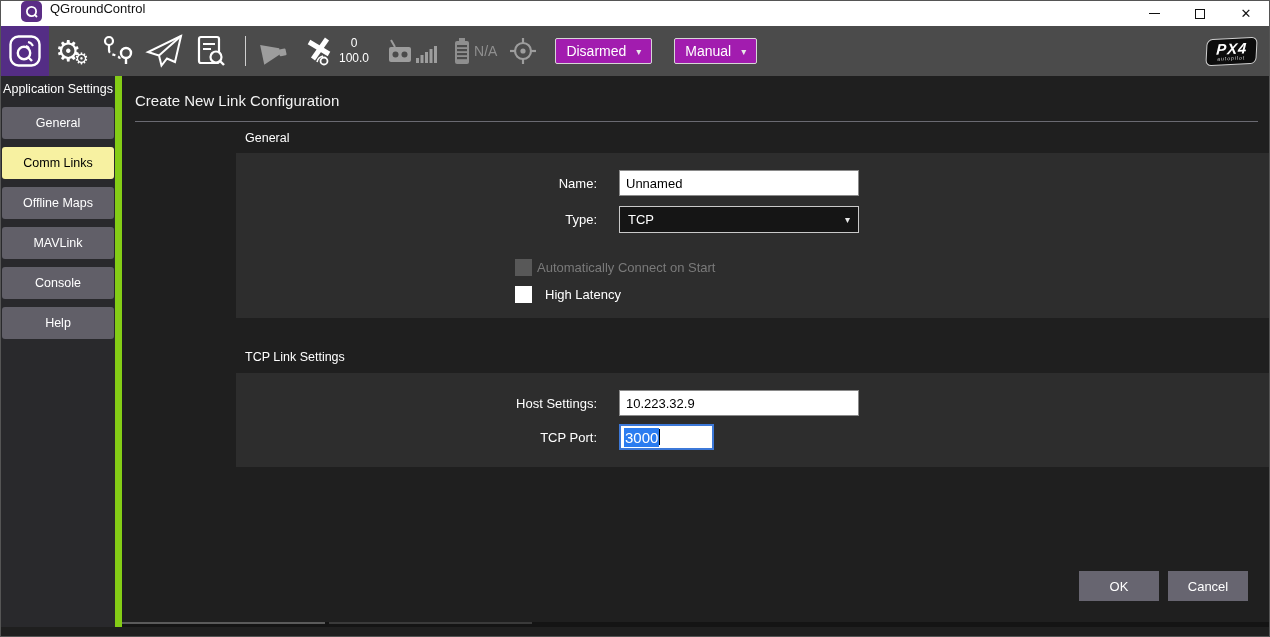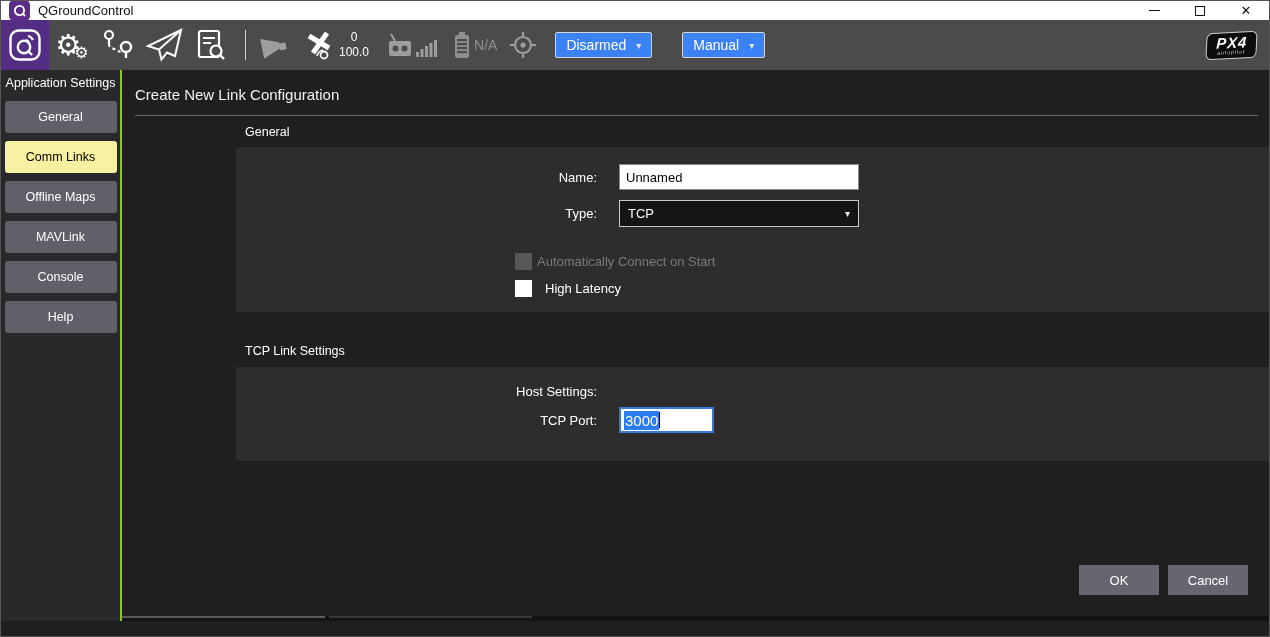--- a/index.html
+++ b/index.html
@@ -1,20 +1,20 @@
 <!DOCTYPE html>
 <html><head>
 <meta charset="utf-8">
 <style>
   * { margin:0; padding:0; box-sizing:border-box; font-family:"Liberation Sans","DejaVu Sans",sans-serif; }
   html,body { background:#000; }
   .window { position:relative; width:1270px; height:637px; background:#1f1f1f; border:1px solid #555; overflow:hidden; }
 
   
-  .titlebar { height:19px; background:#ffffff; display:flex; align-items:center; padding-left:8px; }
+  .titlebar { height:25px; background:#ffffff; display:flex; align-items:flex-start; padding-left:20px; }
   .app-icon { width:21px; height:21px; border-radius:5px; background:#5b2d86; display:flex; align-items:center; justify-content:center; margin-right:8px; }
   .titlebar-title { font-size:13px; color:#111; }
   .win-controls { margin-left:auto; display:flex; height:100%; }
   .win-btn { width:46px; height:100%; display:flex; align-items:center; justify-content:center; color:#111; font-size:13px; }
   .glyph-min { width:11px; height:1.5px; background:#111; }
   .glyph-max { width:10px; height:10px; border:1.5px solid #111; }
 
   
   .toolbar { height:50px; background:#4b4b4b; display:flex; align-items:center; }
   .tb-btn { width:46px; height:50px; display:flex; align-items:center; justify-content:center; }
@@ -22,29 +22,29 @@
   .gear-big { font-family:"DejaVu Sans",sans-serif; font-size:29px; color:#fff; line-height:1; }
   .gear-small { font-family:"DejaVu Sans",sans-serif; font-size:16px; color:#fff; line-height:1; margin-left:-7px; margin-top:16px; }
   .tb-sep { width:1px; height:30px; background:#cfcfcf; margin:0 13px 0 12px; }
   .tb-status { display:flex; align-items:center; }
   .gps-group { display:flex; align-items:center; margin:0 16px 0 14px; }
   .gps-nums { color:#fff; font-size:12px; line-height:1.25; text-align:center; margin-left:4px; }
   .rc-group { display:flex; align-items:flex-end; margin-right:16px; }
   .batt-group { display:flex; align-items:center; margin-right:12px; }
   .batt-label { color:#8f8f8f; font-size:14px; margin-left:3px; }
   .cross-icon { margin-right:18px; display:flex; }
-  .dd { display:flex; align-items:center; background:#3b82f6; border:1px solid #d6d6d6; border-radius:2px; color:#fff; font-size:14px; padding:11px 10px; height:26px; margin-right:30px; }
+  .dd { display:flex; align-items:center; background:#a21caf; border:1px solid #d6d6d6; border-radius:2px; color:#fff; font-size:14px; padding:11px 10px; height:26px; margin-right:22px; }
   .dd .caret { font-size:10px; color:#e8e8e8; margin-left:10px; }
   .px4-badge { margin-left:auto; margin-right:12px; background:#0c0c0c; border:1px solid #cfcfcf; border-radius:6px; padding:2px 9px 3px; transform:rotate(-3deg) skewX(-6deg); text-align:center; }
   .px4-name { color:#fff; font-size:15px; font-weight:bold; font-style:italic; letter-spacing:1px; line-height:1; }
   .px4-sub { color:#ddd; font-size:5px; letter-spacing:1px; line-height:1; }
 
   
   .app-body { display:flex; height:551px; }
-  .sidebar { width:121px; background:#29292c; border-right:2px solid #84cc16; flex-shrink:0; }
+  .sidebar { width:121px; background:#29292c; border-right:7px solid #84cc16; flex-shrink:0; }
   .sb-header { color:#fff; font-size:12.5px; text-align:center; padding:6px 0 11px; }
   .sb-btn { width:112px; height:32px; margin:0 auto 8px; background:#615f68; border-radius:3px; color:#fff; font-size:12.5px; display:flex; align-items:center; justify-content:center; }
   .sb-btn.selected { background:#f7f1a1; color:#000; }
 
   .main { position:relative; flex:1; background:#1f1f1f; }
   .page-title { position:absolute; left:13px; top:16px; color:#f2f2f2; font-size:15px; }
   .title-divider { position:absolute; left:13px; top:45px; width:1123px; height:1px; background:#6a6a72; }
   .section-label { position:absolute; color:#fff; font-size:12.5px; }
   .lbl-general { left:123px; top:55px; }
   .lbl-tcp { left:123px; top:274px; }
@@ -253,20 +253,21 @@
         <div class="chk-row chk-row-hl">
           <div class="checkbox enabled"></div>
           <span class="chk-label">High Latency</span>
         </div>
       </div>
 
       <div class="section-label lbl-tcp">TCP Link Settings</div>
       <div class="panel panel-tcp">
         <div class="frow row-host">
           <span class="flabel">Host Settings:</span>
+          <input class="text-input" type="text" value="10.223.32.9" style="">
         </div>
         <div class="frow">
           <span class="flabel">TCP Port:</span>
           <div class="port-input">
             <span class="port-sel">3000</span>
             <div class="port-caret"></div>
           </div>
         </div>
       </div>
 

